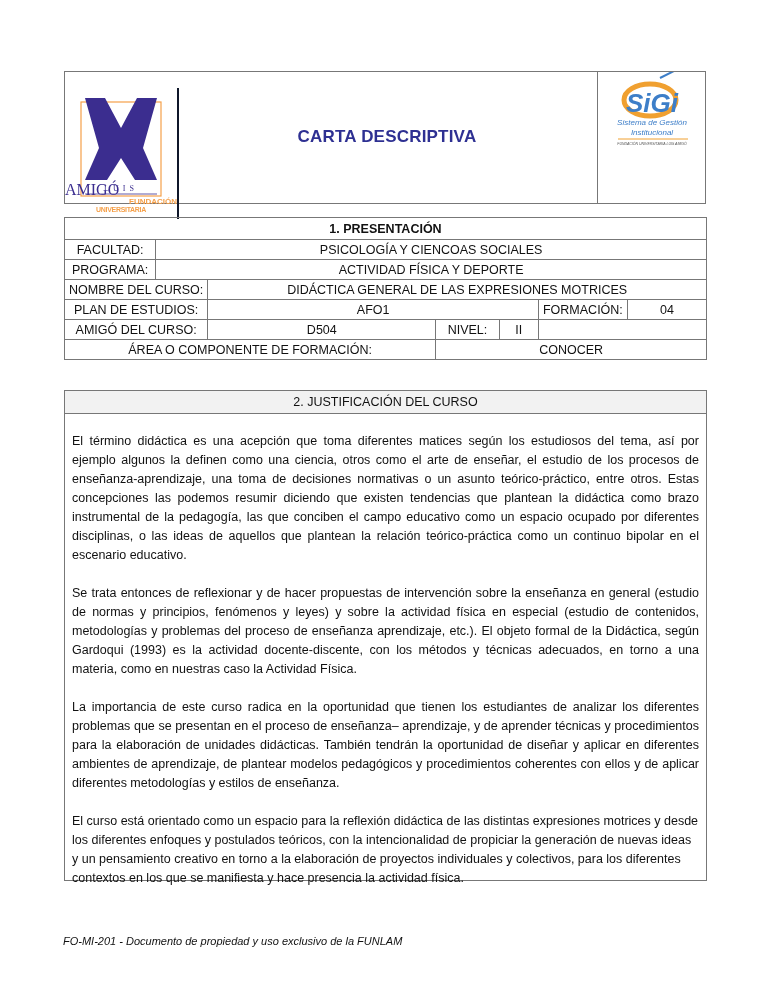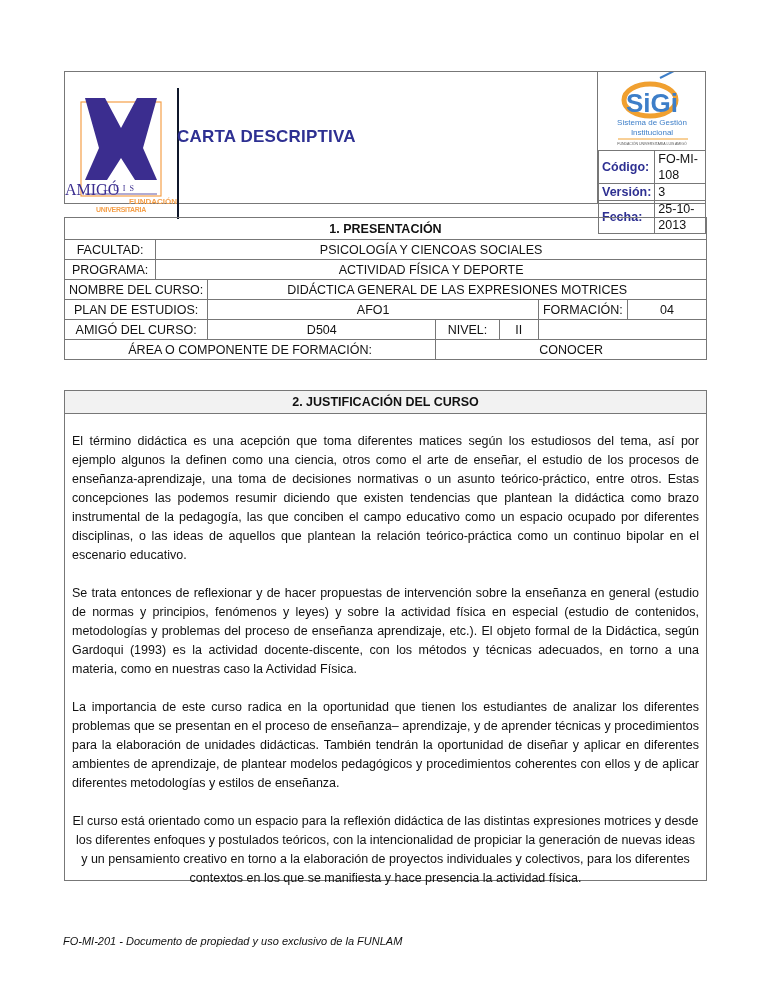--- a/index.html
+++ b/index.html
@@ -2,36 +2,36 @@
 <html><head>
 <meta charset="utf-8">
 <style>
   html, body { margin:0; padding:0; background:#ffffff; }
   body { width:768px; height:994px; position:relative; font-family:"Liberation Sans", sans-serif; color:#111; overflow:hidden; }
   .abs { position:absolute; }
   table { border-collapse:collapse; }
   .hdr { left:64px; top:71px; width:642px; height:133px; border:1px solid #777; box-sizing:border-box; }
   .hdr .logo-cell { position:absolute; left:0; top:16px; width:112px; height:131px; border-right:2px solid #0f172a; }
   .hdr .title-cell { position:absolute; left:112px; top:0; width:420px; height:131px; }
-  .hdr .right-cell { position:absolute; left:532px; top:0; width:108px; height:131px; border-left:1px solid #777; }
-  .title { position:absolute; left:0; right:0; top:55px; color:#2e3092; font-weight:bold; font-size:17px; letter-spacing:0.2px; }
+  .hdr .right-cell { position:absolute; left:532px; top:0; width:108px; height:131px; border-left:1px solid #777;font-style:italic; }
+  .title { position:absolute; left:0; right:0; top:55px; text-align:center; color:#2e3092; font-weight:bold; font-size:17px; letter-spacing:0.2px; }
   .meta { position:absolute; left:0; top:78px; width:108px; font-size:12.5px; }
   .meta td { border:1px solid #777; padding:0 3px; height:16px; line-height:16px; }
   .meta td.k { color:#2e3092; font-weight:bold; width:48px; }
   .meta tr:first-child td { border-top:1px solid #777; }
 
   .pres { left:64px; top:217px; width:643px; font-size:12.5px; }
   .pres td { border:1px solid #777; height:19px; padding:0 4px; white-space:nowrap;text-align:center; }
   .pres .sec { text-align:center; font-weight:bold; height:21px; }
 
   .just { left:64px; top:390px; width:643px; height:491px; border:1px solid #777; box-sizing:border-box; }
-  .just-head { height:22px; background:#f2f2f2; border-bottom:1px solid #777; text-align:center; font-weight:bold; font-size:12.5px; line-height:22px; }
+  .just-head { height:22px; background:#f2f2f2; border-bottom:1px solid #777; text-align:center; font-weight:normal; font-size:12.5px; line-height:22px; }
   .just-body { padding:18px 7px 0 7px; font-size:12.5px; line-height:19px; }
   .just-body p { margin:0 0 19px 0; text-align:justify; }
-  .just-body p.left { text-align:center; }
+  .just-body p.left { text-align:left; }
 
   .footer { left:63px; top:935px; font-size:11px; font-style:italic; color:#111; }
 </style>
 </head>
 <body>
 
 <div class="abs hdr">
   <div class="logo-cell">
     <svg width="112" height="131" viewBox="0 0 112 131">
       <rect x="16" y="14" width="80" height="94" fill="none" stroke="#f5a04a" stroke-width="1.2"></rect>
@@ -49,36 +49,20 @@
   <div class="right-cell">
     <svg class="abs" style="left:0;top:0;" width="108" height="78" viewBox="0 0 108 78">
       <ellipse cx="52" cy="28" rx="26" ry="16" fill="none" stroke="#f0a030" stroke-width="5"></ellipse>
       <line x1="62" y1="6" x2="78" y2="-2" stroke="#3d7ec8" stroke-width="2"></line>
       <text x="54" y="40" text-anchor="middle" font-family="Liberation Sans, sans-serif" font-weight="bold" font-size="26" fill="#3d7ec8">SiGi</text>
       <text x="54" y="53" text-anchor="middle" font-family="Liberation Sans, sans-serif" font-size="8" fill="#3d7ec8">Sistema de Gestión</text>
       <text x="54" y="63" text-anchor="middle" font-family="Liberation Sans, sans-serif" font-size="8" fill="#3d7ec8">Institucional</text>
       <line x1="20" y1="67" x2="90" y2="67" stroke="#f0a030" stroke-width="1"></line>
       <text x="54" y="73" text-anchor="middle" font-family="Liberation Sans, sans-serif" font-size="3.5" fill="#555">FUNDACIÓN UNIVERSITARIA LUIS AMIGÓ</text>
     </svg>
-    <table class="meta">
-      <tbody>
-          <tr>
-        <td class="k">Código:</td>
-        <td>FO-MI-108</td>
-      </tr>
-      <tr>
-        <td class="k">Versión:</td>
-        <td>3</td>
-      </tr>
-      <tr>
-        <td class="k">Fecha:</td>
-        <td>25-10-2013</td>
-      </tr>
-    </tbody>
-      </table>
   </div>
 </div>
 
 <table class="abs pres">
   <colgroup>
     <col style="width:86px">
       <col style="width:49px">
       <col style="width:68px">
       <col style="width:183px">
       <col style="width:66px">

